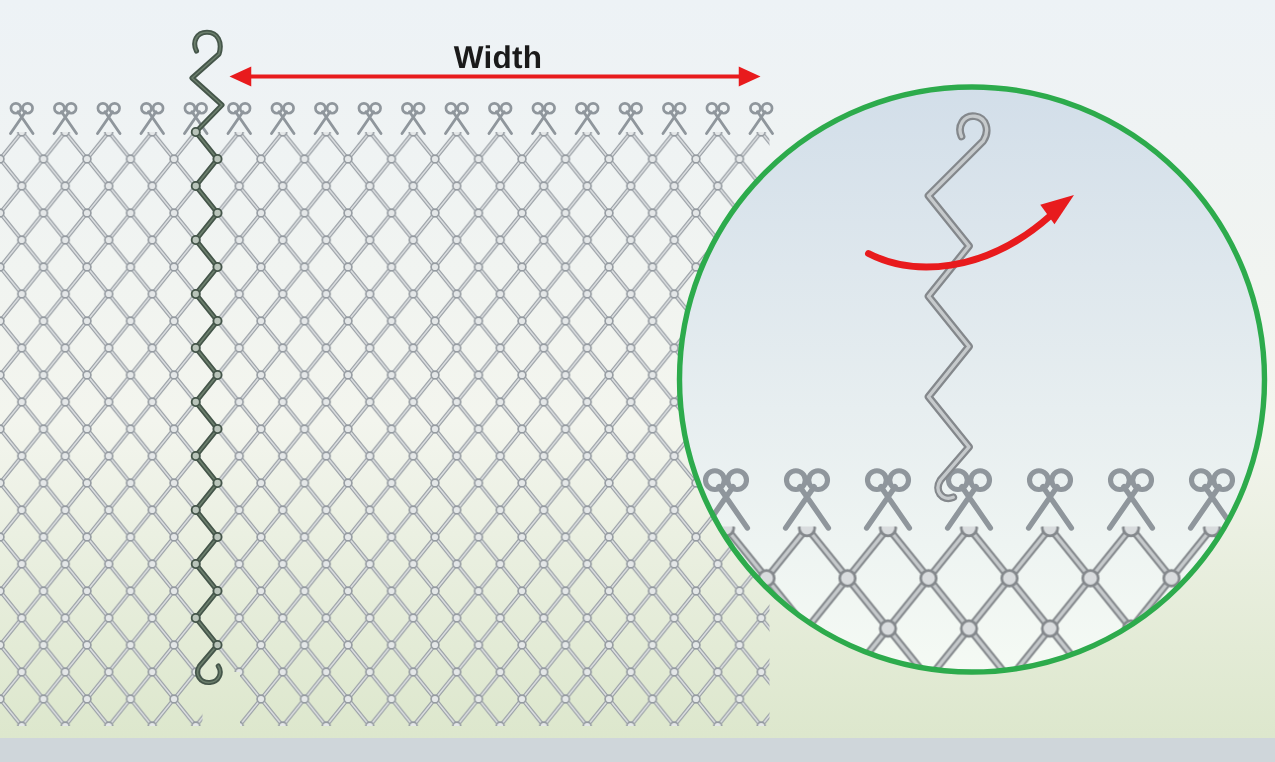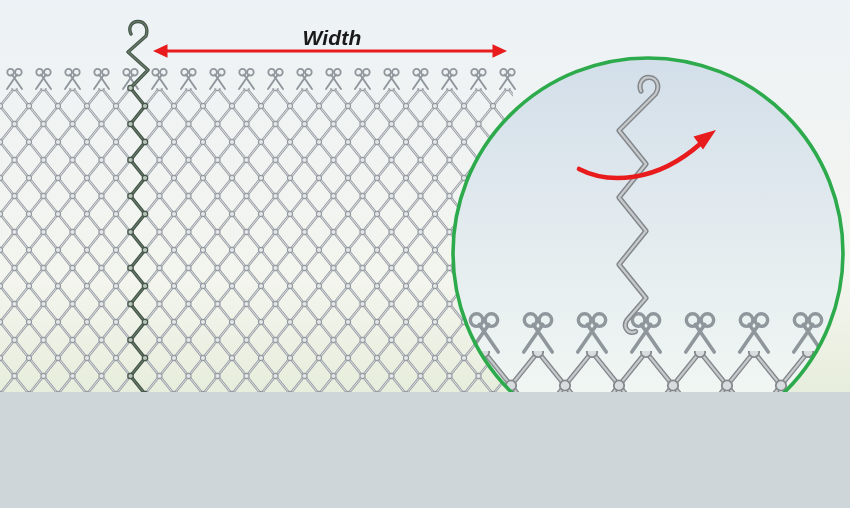--- a/index.html
+++ b/index.html
@@ -1,22 +1,22 @@
 <!DOCTYPE html>
 <html><head>
 <meta charset="utf-8">
 <title>Chain-link fence width diagram</title>
 <style>
   html,body{margin:0;padding:0;background:#cfd6da;}
   .stage{
     position:relative;
-    width:850px;height:392px;
+    width:850px;height:492px;
     overflow:hidden;
     font-family:"Liberation Sans",sans-serif;
-    -webkit-user-select:none;user-select:none;font-style:italic;
+    -webkit-user-select:none;user-select:none;
   }
   .stage svg{display:block;}
   .width-text{
     font-family:"Liberation Sans",sans-serif;
     font-size:21px;
     font-weight:700;
     letter-spacing:0.2px;
   }
 </style>
 </head>

